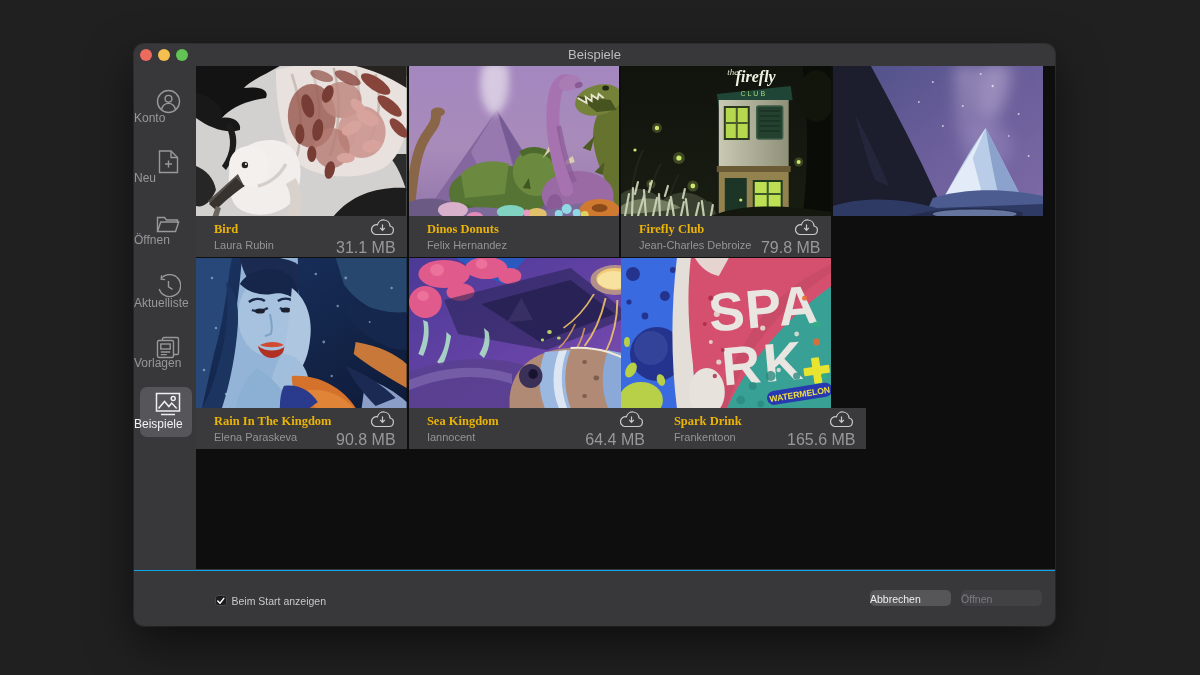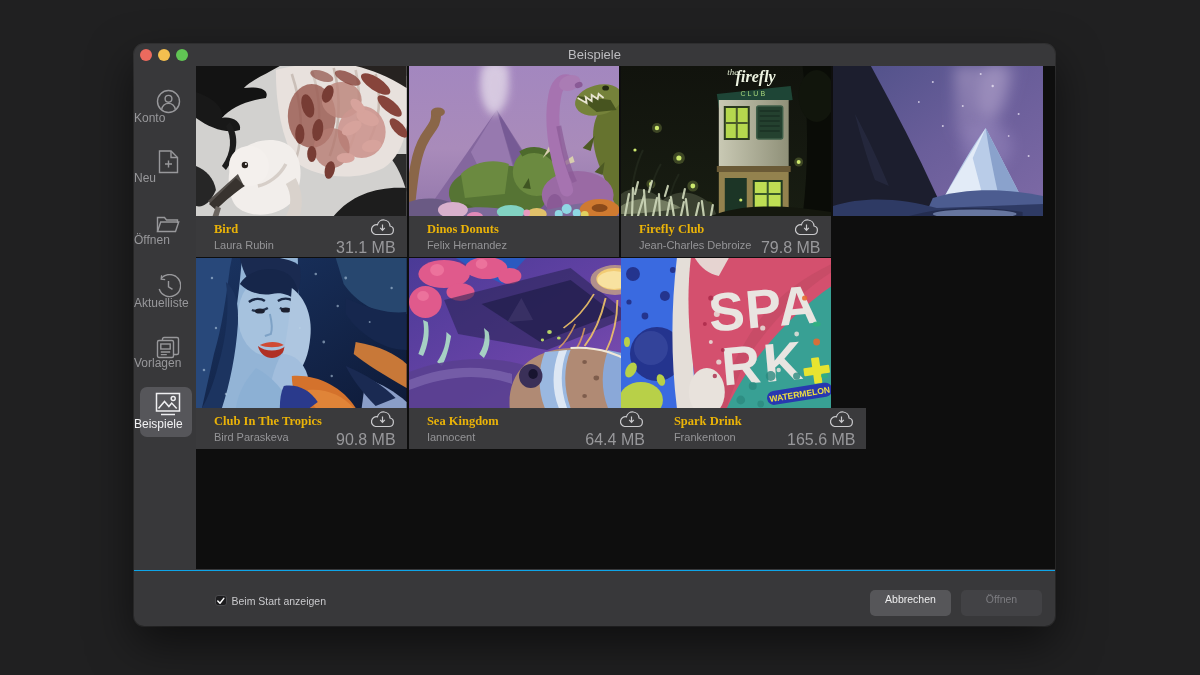--- a/index.html
+++ b/index.html
@@ -19,21 +19,21 @@
   .cap .a{position:absolute;left:18px;top:22.5px;font-size:11px;color:#949497;}
   .cap .mb{position:absolute;right:11px;top:23px;font-size:16px;color:#98989b;}
   .cap .cld{position:absolute;right:10px;top:3px;}
   .sidebar{position:absolute;left:0;top:22px;width:62px;height:560px;}
   .sbitem{position:absolute;width:68px;text-align:left;color:#98989b;font-size:12px;line-height:11px;}
   .sbitem svg{display:block;margin:0 auto -1px auto;}
   .sel{position:absolute;left:5.5px;top:321px;width:52px;height:49.5px;background:#56565a;border-radius:7px;}
   .bbar{position:absolute;left:0;top:526px;width:100%;height:56px;border-top:1px solid #0ea5e9;}
   .chk{position:absolute;left:81px;top:23.5px;width:11.5px;height:11.5px;background:#1c1c1e;border:1px solid #4a4a4d;border-radius:3px;box-sizing:border-box;}
   .chklbl{position:absolute;left:97.5px;top:24px;font-size:10.5px;color:#c9c9cc;}
-  .btn{position:absolute;top:19px;height:26px;border-radius:5px;font-size:10.5px;text-align:center;line-height:19px;}
+  .btn{position:absolute;top:19px;height:16px;border-radius:5px;font-size:10.5px;line-height:19px;}
   .btn.cancel{left:736px;width:81px;background:#565659;color:#ededee;}
   .btn.open{left:827px;width:81px;background:#424245;color:#7c7c80;}
 </style>
 </head>
 <body>
 <div class="win">
   <div class="titlebar">
     <span class="tl r"></span>
       <span class="tl y"></span>
       <span class="tl g"></span>
@@ -407,22 +407,22 @@
         <circle cx="8" cy="112" r="1.3"></circle>
       <circle cx="136" cy="118" r="1.2"></circle>
         <circle cx="104" cy="70" r="1"></circle>
         <circle cx="150" cy="20" r="1.4"></circle>
       <circle cx="196" cy="30" r="1.2"></circle>
         <circle cx="174" cy="64" r="1"></circle>
         <circle cx="30" cy="136" r="1.2"></circle>
     </g>
   </svg>
   <div class="cap" style="top:150px;">
-    <div class="t">Club In The Tropics</div>
-      <div class="a">Bird Paraskeva</div>
+    <div class="t">Rain In The Kingdom</div>
+      <div class="a">Elena Paraskeva</div>
     <svg class="cld" width="29" height="17" viewBox="0 0 29 17" fill="none" stroke="#cbcbce" stroke-width="1.2">
       <path d="M7.5,15.5 h13.5 a4.3,4.3 0 0 0 1,-8.5 a6.4,6.4 0 0 0 -12.6,-1.2 a4.8,4.8 0 0 0 -1.9,9.7 z"></path>
       <path d="M14.5,5.5 v5.6 M12.2,8.9 l2.3,2.4 2.3,-2.4"></path>
     </svg>
     <div class="mb">90.8 MB</div>
   </div>
 </div>
 <div class="cell" style="left:408.9px;top:258px;width:247px;height:191px;">
   <svg class="thumb" viewBox="0 0 211 150" preserveAspectRatio="none" width="100%" height="150">
     <defs>

